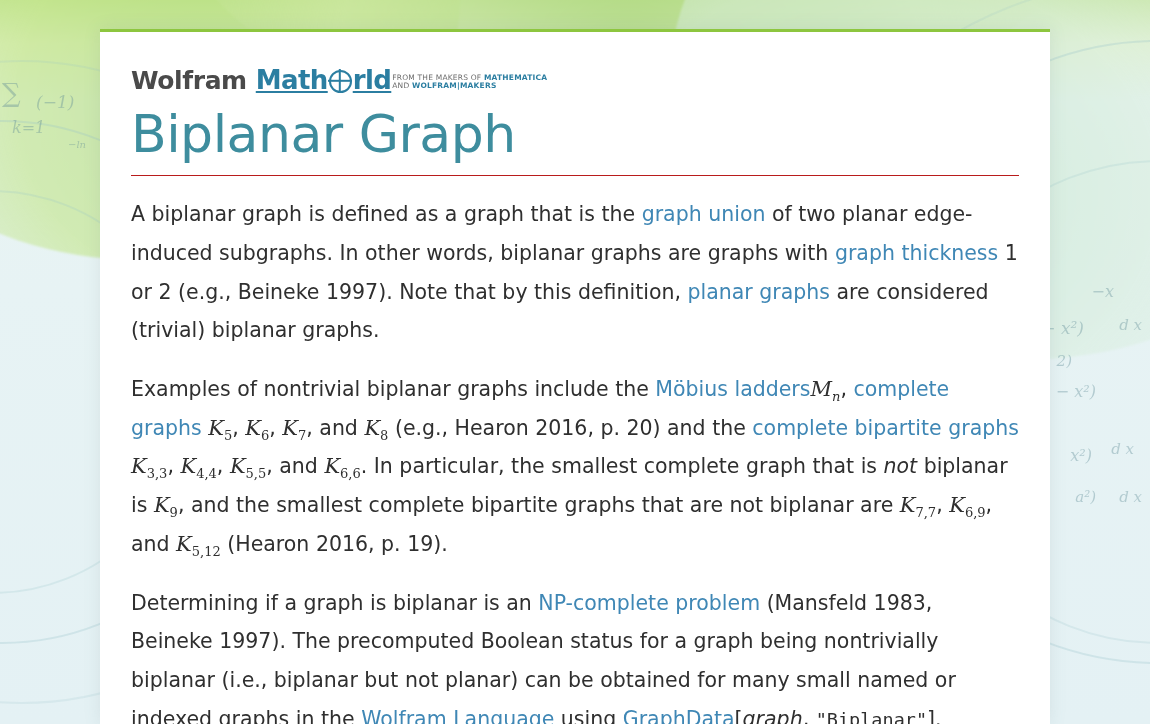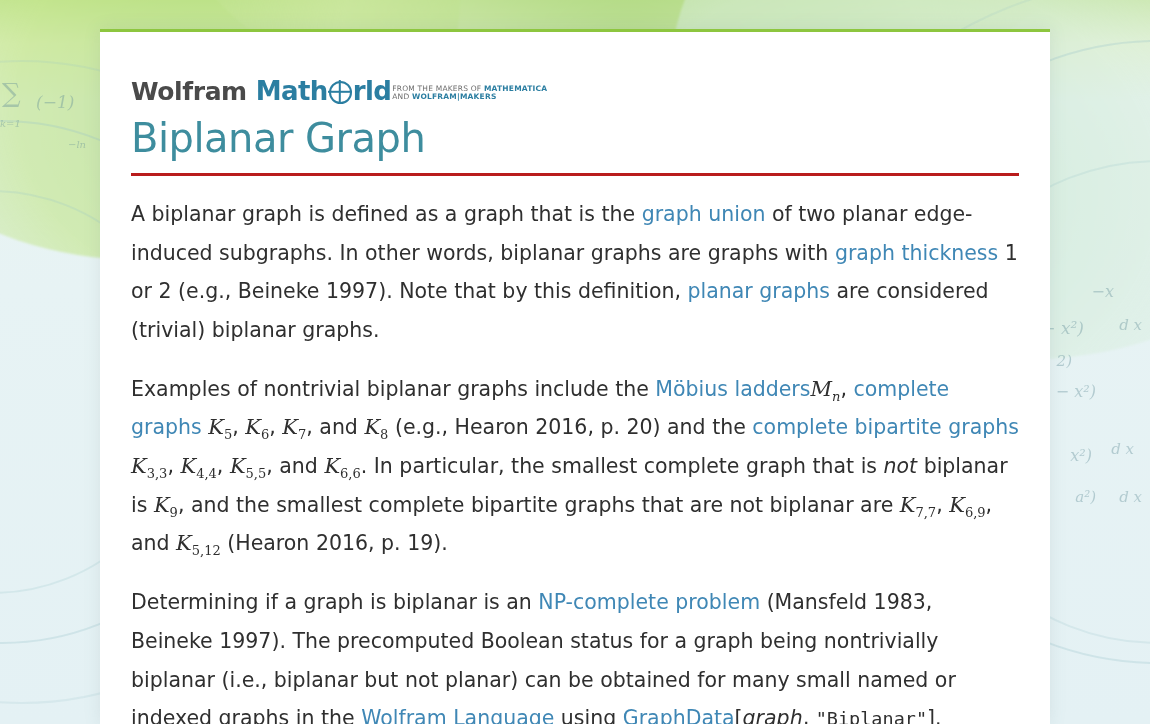--- a/index.html
+++ b/index.html
@@ -59,21 +59,21 @@
   .bg-formula {
     position: absolute;
     color: rgba(95,140,150,.38);
     font-family: "DejaVu Serif", serif;
     font-style: italic;
     white-space: nowrap;
     user-select: none;
   }
   .f-left-1 { left: 2px; top: 78px; font-size: 26px; }
   .f-left-2 { left: 36px; top: 92px; font-size: 17px; }
-  .f-left-3 { left: 0; top: 118px; font-size: 10px; }
+  .f-left-3 { left: 12px; top: 118px; font-size: 16px; }
   .f-left-4 { left: 68px; top: 139px; font-size: 10px; }
   .f-right-1 { right: 36px; top: 282px; font-size: 16px; }
   .f-right-2 { right: 8px; top: 316px; font-size: 15px; }
   .f-right-3 { right: 66px; top: 318px; font-size: 17px; }
   .f-right-4 { right: 78px; top: 352px; font-size: 15px; }
   .f-right-5 { right: 54px; top: 382px; font-size: 16px; }
   .f-right-7 { right: 16px; top: 440px; font-size: 15px; }
   .f-right-8 { right: 58px; top: 446px; font-size: 16px; }
   .f-right-9 { right: 54px; top: 488px; font-size: 15px; }
   .f-right-10 { right: 8px; top: 488px; font-size: 15px; }
@@ -82,21 +82,21 @@
   .card {
     position: absolute;
     left: 100px;
     top: 29px;
     width: 950px;
     bottom: 0;
     background: #fff;
     border-top: 3px solid #8dc63f;
     box-shadow: 0 0 16px rgba(90,120,120,.13);
     box-sizing: border-box;
-    padding: 11px 31px;
+    padding: 0 31px;
     overflow: hidden;
   }
 
   
   .logo-row {
     display: flex;
     align-items: flex-end;
     padding-top: 27px;
     height: 34px;
   }
@@ -111,20 +111,21 @@
   .logo-math {
     font-family: "DejaVu Sans", sans-serif;
     font-size: 26px;
     font-weight: 700;
     color: #2b7ea1;
     letter-spacing: -0.6px;
     line-height: 1;
     margin-left: 9px;
     display: flex;
     align-items: center;
+    text-decoration: underline;
   }
   .logo-globe {
     display: inline-block;
     width: 19px;
     height: 19px;
     border-radius: 50%;
     border: 2.5px solid #2b7ea1;
     position: relative;
     margin: 0 1px;
     top: 1px;
@@ -158,27 +159,27 @@
     font-size: 7.5px;
     letter-spacing: .2px;
     color: #6d6d6d;
     white-space: nowrap;
   }
   .logo-tag .tl-blue { color: #2b7ea1; font-weight: 700; }
 
   
   .page-title {
     font-family: "DejaVu Sans", sans-serif;
-    font-size: 40px;
+    font-size: 52px;
     font-weight: 400;
     color: #3e8d9e;
     letter-spacing: -0.5px;
     margin: 12px 0 0 0;
     padding-bottom: 12px;
-    border-bottom: 3px solid #b91c1c;
+    border-bottom: 1px solid #b91c1c;
     line-height: 1.12;
   }
 
   
   .body-text {
     font-family: "DejaVu Sans", sans-serif;
     font-size: 20.5px;
     line-height: 38.7px;
     color: #2f2f2f;
     margin-top: 19px;

